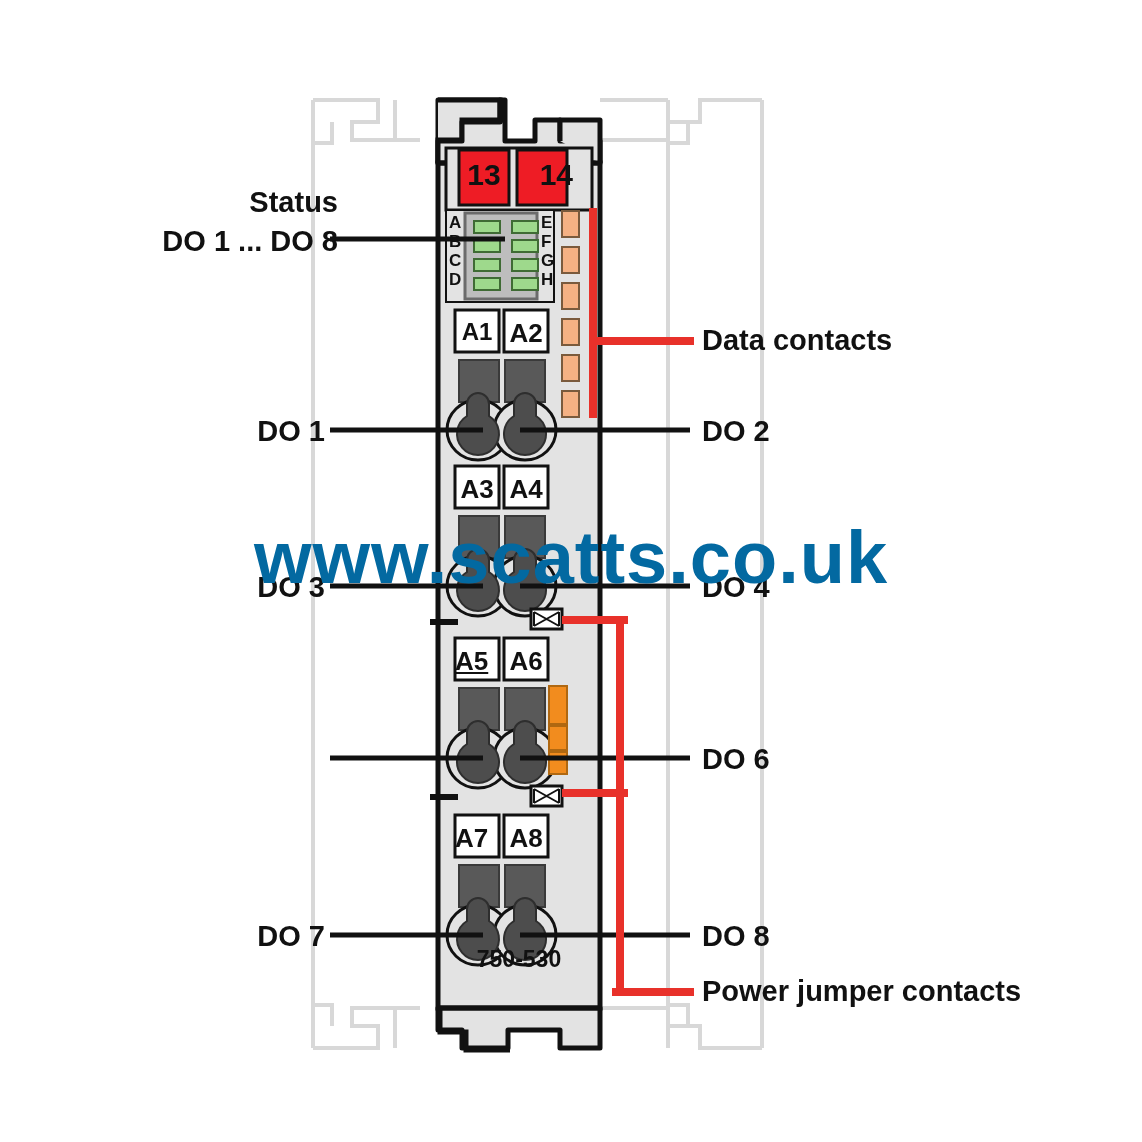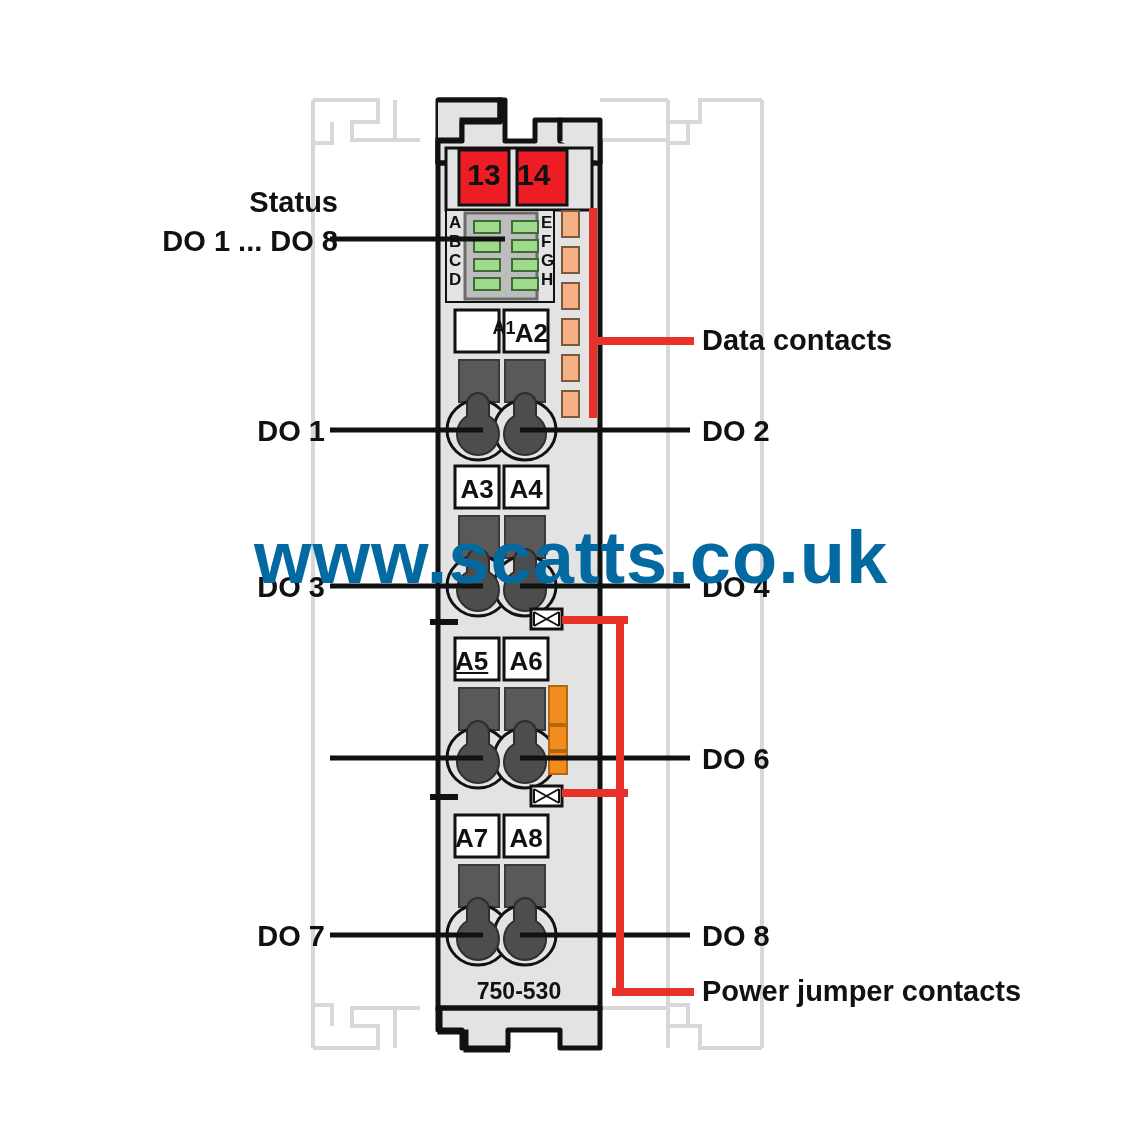--- a/index.html
+++ b/index.html
@@ -190,35 +190,35 @@
   <div class="lbl" style="left:449px;top:232px;font-size:17px;">B</div>
   <div class="lbl" style="left:449px;top:251px;font-size:17px;">C</div>
   <div class="lbl" style="left:449px;top:270px;font-size:17px;">D</div>
 
   <div class="lbl" style="left:541px;top:213px;font-size:17px;">E</div>
   <div class="lbl" style="left:541px;top:232px;font-size:17px;">F</div>
   <div class="lbl" style="left:541px;top:251px;font-size:17px;">G</div>
   <div class="lbl" style="left:541px;top:270px;font-size:17px;">H</div>
 
   <div class="lbl" style="left:459px;top:158px;width:50px;text-align:center;font-size:30px;">13</div>
-  <div class="lbl" style="left:517px;top:158px;width:56px;text-align:left;font-size:30px;">14</div>
-
-  <div class="lbl" style="left:455px;top:318px;width:44px;text-align:center;font-size:18px;margin-left:27px;">A1</div>
-  <div class="lbl" style="left:504px;top:318px;width:44px;text-align:right;font-size:26px;">A2</div>
+  <div class="lbl" style="left:517px;top:158px;width:56px;text-align:right;font-size:30px;">14</div>
+
+  <div class="lbl" style="left:455px;top:318px;width:44px;text-align:center;font-size:24px;">A1</div>
+  <div class="lbl" style="left:504px;top:318px;width:44px;text-align:center;font-size:26px;">A2</div>
 
   <div class="lbl" style="left:455px;top:474px;width:44px;text-align:center;font-size:26px;">A3</div>
   <div class="lbl" style="left:504px;top:474px;width:44px;text-align:center;font-size:26px;">A4</div>
 
   <div class="lbl" style="left:455px;top:646px;width:64px;font-size:26px;text-decoration:underline;">A5</div>
   <div class="lbl" style="left:504px;top:646px;width:44px;text-align:center;font-size:26px;">A6</div>
 
   <div class="lbl" style="left:455px;top:823px;width:44px;text-align:left;font-size:26px;">A7</div>
   <div class="lbl" style="left:504px;top:823px;width:44px;text-align:center;font-size:26px;">A8</div>
 
-  <div class="lbl" style="left:438px;top:978px;width:162px;text-align:center;font-size:23px;">750-530</div>
+  <div class="lbl" style="left:438px;top:946px;width:162px;text-align:center;font-size:23px;">750-530</div>
 
   <div class="lbl lbl-r" style="left:140px;top:186px;width:198px;font-size:29px;">Status</div>
   <div class="lbl lbl-r" style="left:100px;top:225px;width:238px;font-size:29px;">DO 1 ... DO 8</div>
   <div class="lbl lbl-r" style="left:140px;top:415px;width:185px;font-size:29px;">DO 1</div>
   <div class="lbl lbl-r" style="left:140px;top:571px;width:185px;font-size:29px;">DO 3</div>
   <div class="lbl lbl-r" style="left:140px;top:920px;width:185px;font-size:29px;">DO 7</div>
 
   <div class="lbl" style="left:702px;top:324px;font-size:29px;">Data contacts</div>
   <div class="lbl" style="left:702px;top:415px;font-size:29px;">DO 2</div>
   <div class="lbl" style="left:702px;top:571px;font-size:29px;">DO 4</div>

